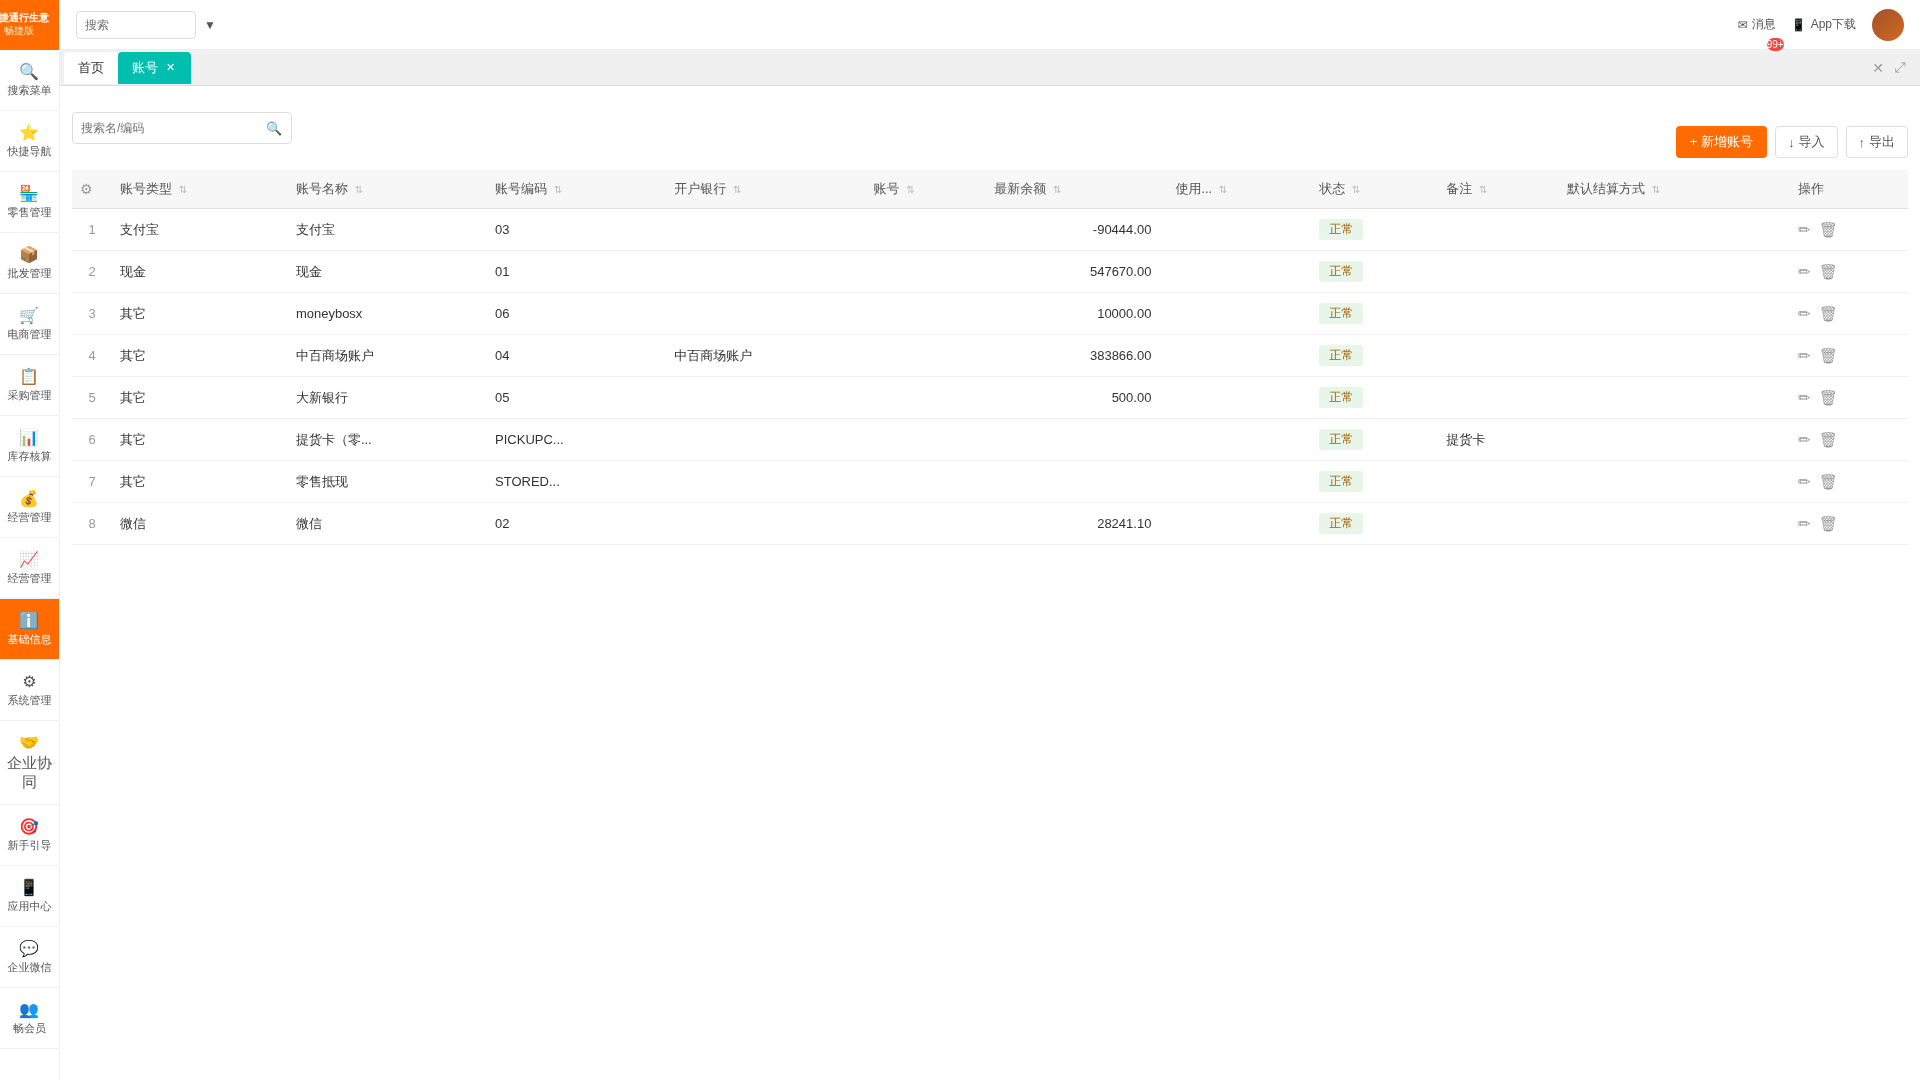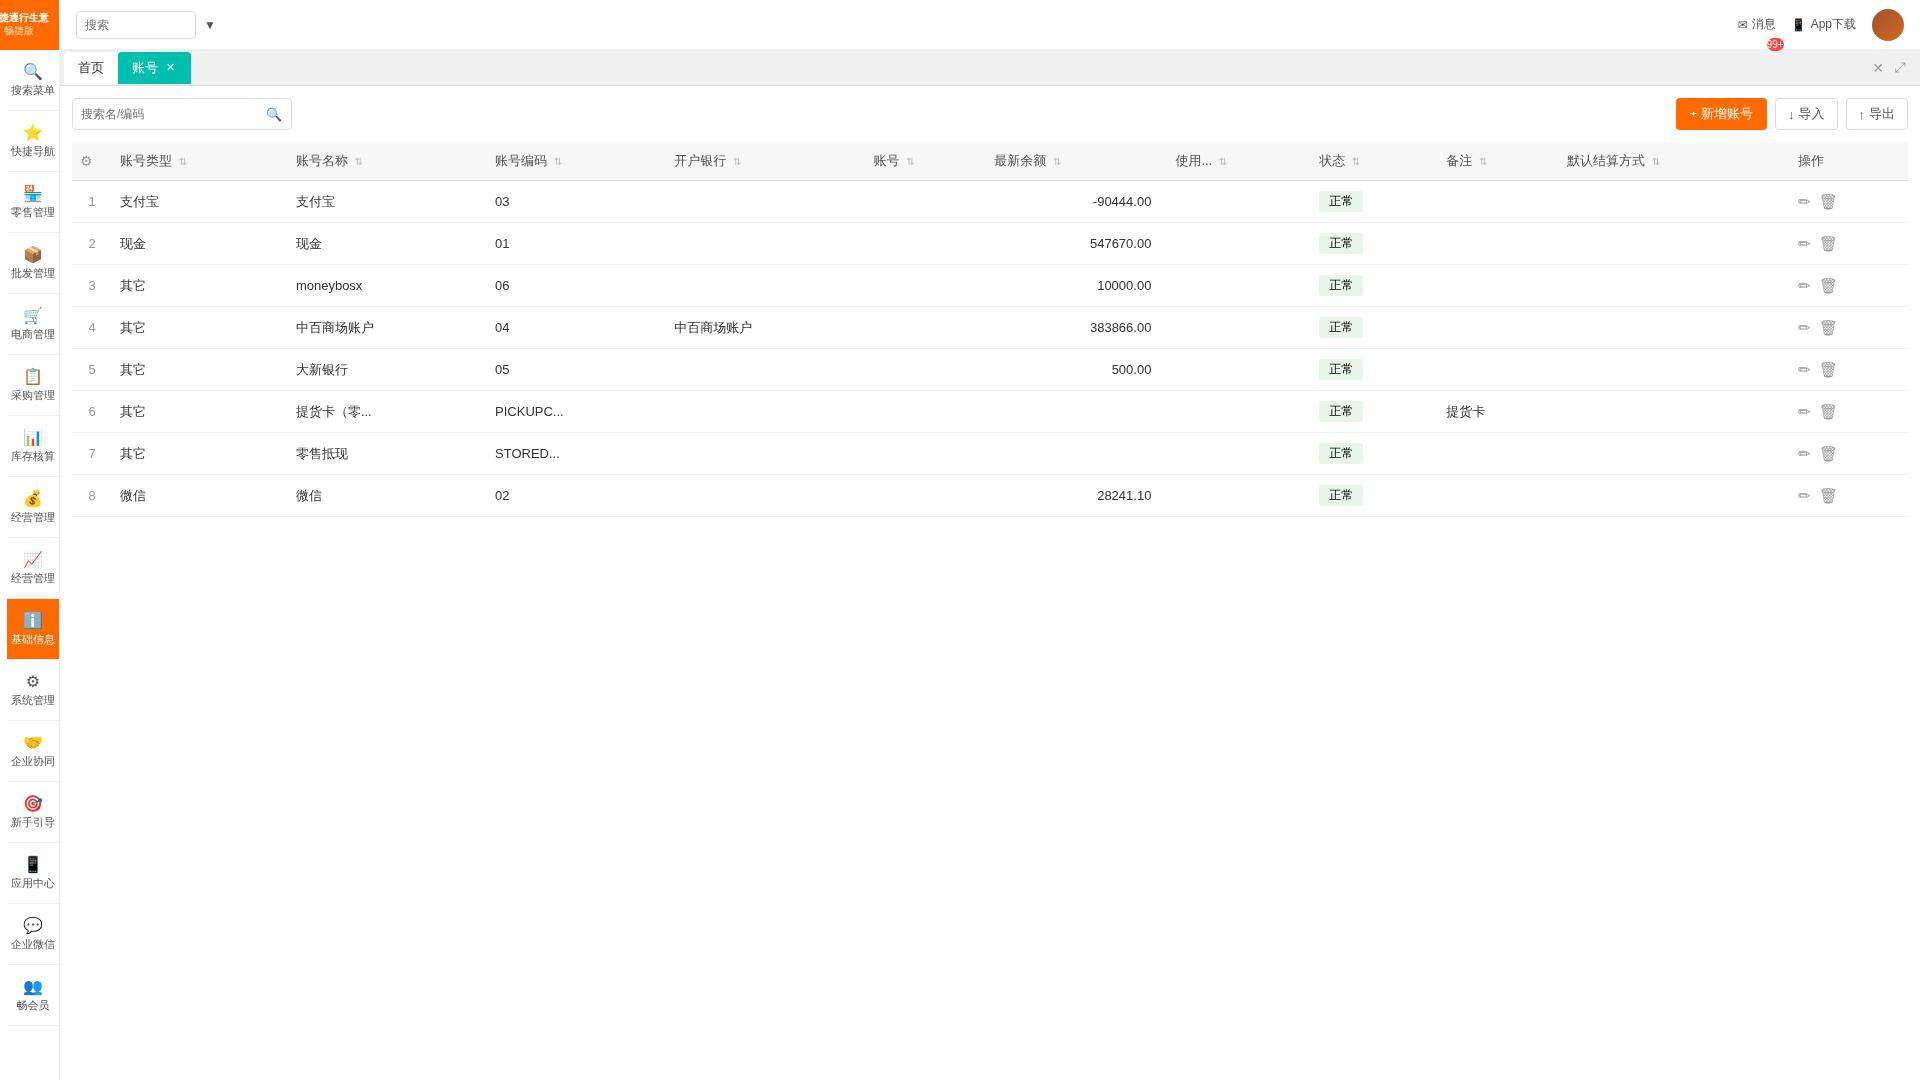--- a/index.html
+++ b/index.html
@@ -218,20 +218,21 @@
       outline: none;
       font-size: 12px;
       flex: 1;
       color: #999;
     }
     .search-icon { color: #bbb; cursor: pointer; }
     .toolbar-right {
       display: flex;
       align-items: center;
       gap: 8px;
+      margin-top: 28px;
     }
     .btn-primary {
       background: #ff6b00;
       color: #fff;
       border: none;
       border-radius: 4px;
       padding: 0 14px;
       height: 32px;
       font-size: 13px;
       cursor: pointer;
@@ -293,21 +294,21 @@
       white-space: nowrap;
     }
     .row-num { color: #999; text-align: center; width: 40px; }
     .settings-icon { color: #999; font-size: 14px; cursor: pointer; }
     .status-badge {
       display: inline-block;
       padding: 2px 10px;
       border-radius: 3px;
       font-size: 12px;
       background: #e8f5e9;
-      color: #000000;
+      color: #a16207;
     }
     .action-icons {
       display: flex;
       gap: 8px;
       align-items: center;
     }
     .action-icon {
       color: #999;
       cursor: pointer;
       font-size: 15px;
@@ -417,21 +418,21 @@
       <div class="sidebar-item active">
     <div class="sidebar-item-icon">ℹ️</div>
     <div style="font-size:11px;">基础信息</div>
   </div>
       <div class="sidebar-item">
     <div class="sidebar-item-icon">⚙</div>
     <div style="font-size:11px;">系统管理</div>
   </div>
       <div class="sidebar-item">
     <div class="sidebar-item-icon">🤝</div>
-    <div style="font-size:11px;">企业协同</div>
+    <div style="font-size:15px;">企业协同</div>
   </div>
       <div class="sidebar-item">
     <div class="sidebar-item-icon">🎯</div>
     <div style="font-size:11px;">新手引导</div>
   </div>
       <div class="sidebar-item">
     <div class="sidebar-item-icon">📱</div>
     <div style="font-size:11px;">应用中心</div>
   </div>
       <div class="sidebar-item">

